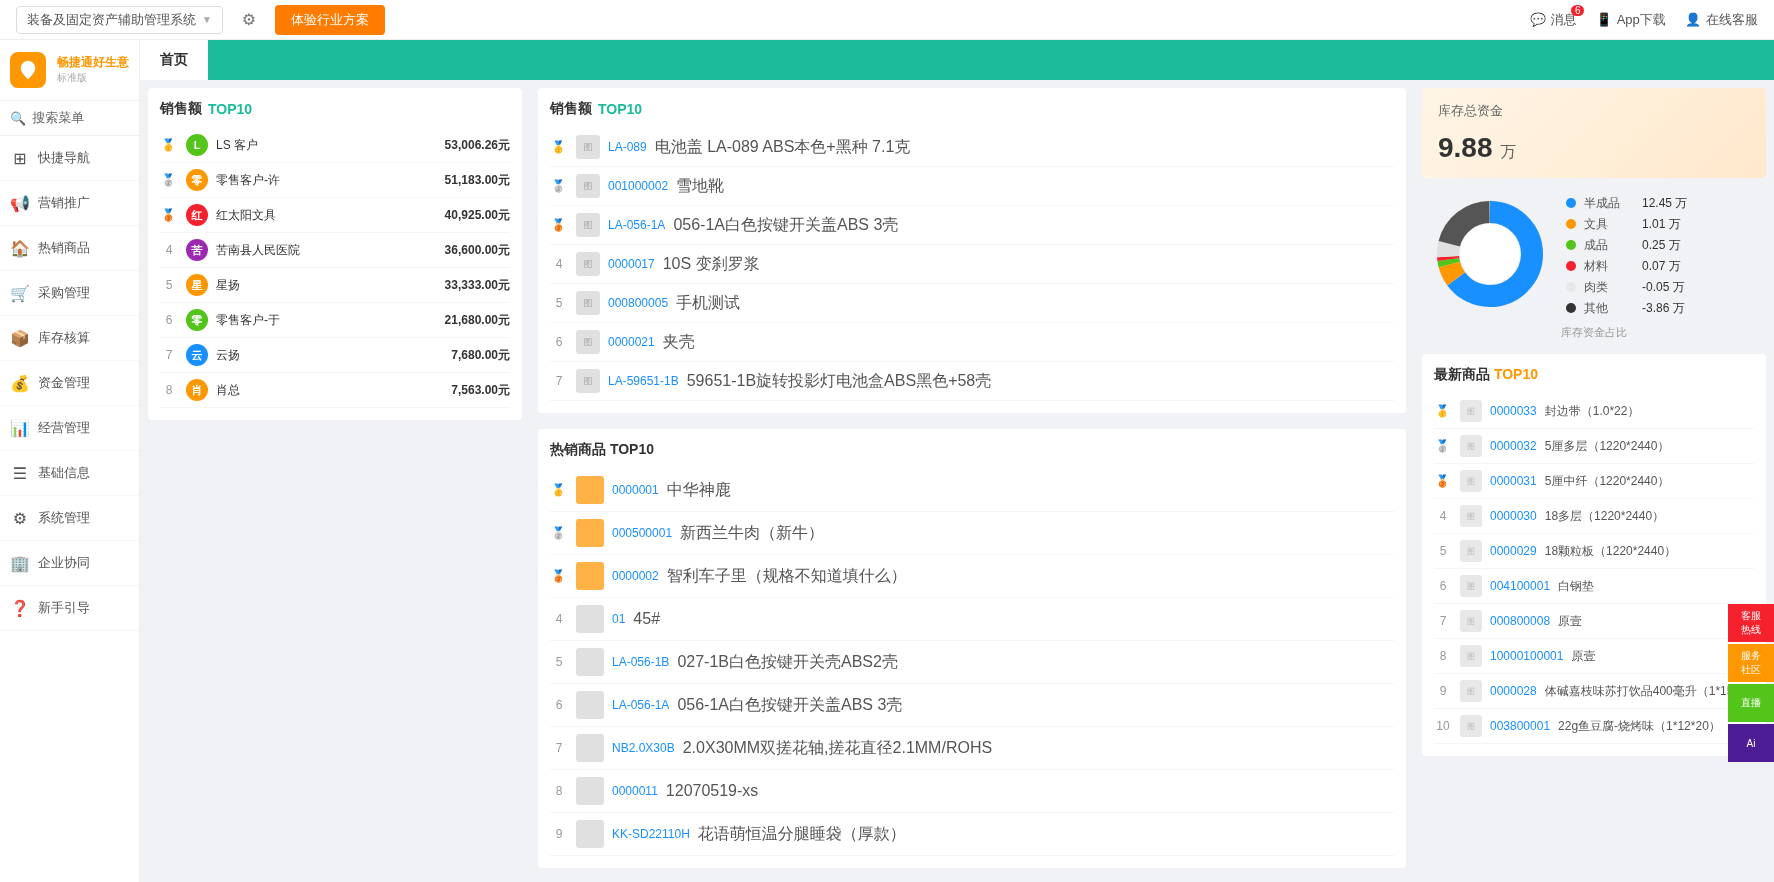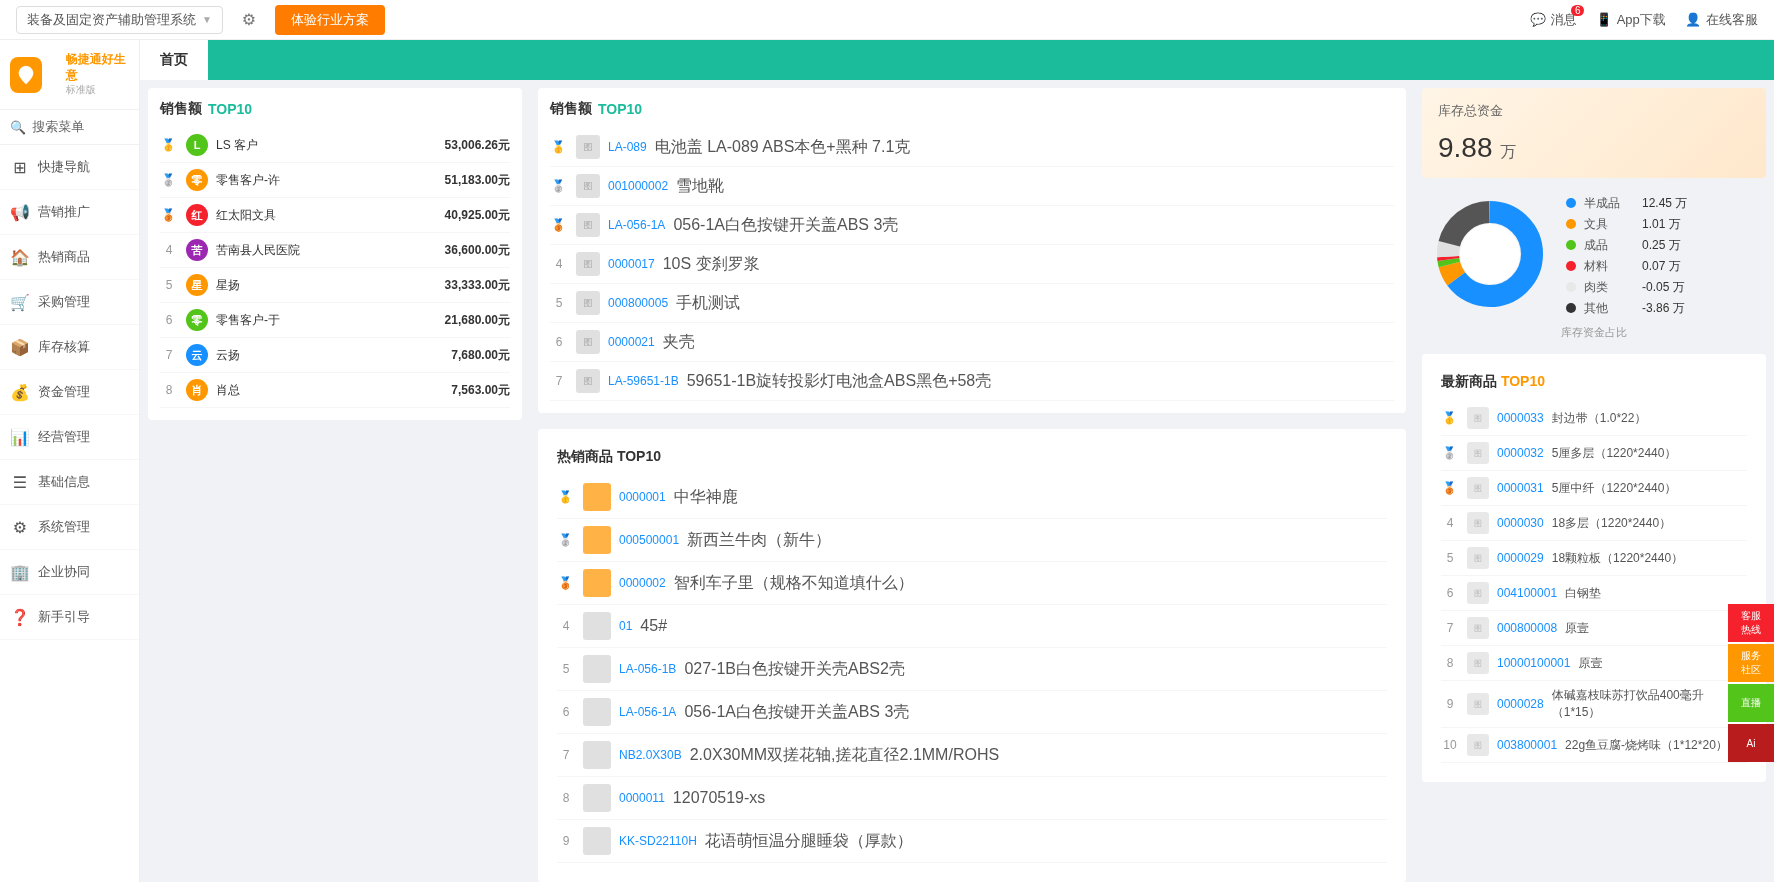--- a/index.html
+++ b/index.html
@@ -13,21 +13,21 @@
     .trial-btn { background: #ff7c00; color: #fff; border: none; border-radius: 4px; padding: 6px 16px; font-size: 13px; cursor: pointer; }
     .topbar-right { margin-left: auto; display: flex; align-items: center; gap: 20px; font-size: 13px; color: #555; }
     .topbar-right-item { display: flex; align-items: center; gap: 4px; cursor: pointer; position: relative; }
     .badge { background: #f5222d; color: #fff; border-radius: 10px; font-size: 10px; padding: 0 4px; position: absolute; top: -6px; right: -8px; }
 
     
     .main-layout { display: flex; flex: 1; overflow: hidden; }
 
     
     .sidebar { width: 140px; background: #fff; border-right: 1px solid #eee; display: flex; flex-direction: column; flex-shrink: 0; overflow-y: auto; }
-    .sidebar-logo { padding: 12px 10px; display: flex; align-items: center; gap: 24px; border-bottom: 1px solid #f0f0f0; }
+    .sidebar-logo { padding: 12px 10px; display: flex; align-items: center; gap: 11px; border-bottom: 1px solid #f0f0f0; }
     .logo-icon { width: 36px; height: 36px; background: #ff9800; border-radius: 8px; display: flex; align-items: center; justify-content: center; }
     .logo-icon svg { width: 22px; height: 22px; fill: #fff; }
     .logo-text { font-size: 12px; color: #ff9800; font-weight: bold; line-height: 1.3; }
     .logo-sub { font-size: 10px; color: #aaa; }
     .sidebar-search { padding: 8px 10px; display: flex; align-items: center; gap: 6px; cursor: pointer; color: #666; font-size: 13px; border-bottom: 1px solid #f0f0f0; }
     .sidebar-item { padding: 12px 10px; display: flex; align-items: center; gap: 8px; cursor: pointer; color: #555; font-size: 13px; border-bottom: 1px solid #f7f7f7; }
     .sidebar-item .icon { width: 20px; height: 20px; display: flex; align-items: center; justify-content: center; font-size: 16px; }
 
     
     .content { flex: 1; display: flex; flex-direction: column; overflow: hidden; }
@@ -71,21 +71,21 @@
     .donut-area { display: flex; align-items: center; gap: 16px; padding: 8px 16px; }
     .donut-svg { width: 120px; height: 120px; }
     .legend-list { display: flex; flex-direction: column; gap: 4px; }
     .legend-item { display: flex; align-items: center; gap: 8px; font-size: 12px; }
     .legend-dot { width: 10px; height: 10px; border-radius: 50%; flex-shrink: 0; }
     .legend-name { width: 50px; color: #555; }
     .legend-value { color: #333; font-weight: 500; }
     .inventory-label { font-size: 11px; color: #999; text-align: center; padding-bottom: 6px; margin: 0 16px; }
 
     
-    .top10-section { margin: 8px; background: #fff; border-radius: 4px; padding: 19px; }
+    .top10-section { margin: 8px; background: #fff; border-radius: 4px; padding: 12px; }
     .top10-title { font-size: 14px; font-weight: bold; color: #333; margin-bottom: 10px; }
     .top10-title .orange { color: #ff9800; }
     .new-product-row { display: flex; align-items: center; padding: 6px 0; border-bottom: 1px solid #f5f5f5; font-size: 12px; gap: 8px; }
     .np-rank { width: 18px; text-align: center; color: #999; }
     .np-rank.top1 { color: #ff9800; }
     .np-rank.top2 { color: #aaa; }
     .np-rank.top3 { color: #cd7f32; }
     .np-img { width: 22px; height: 22px; background: #e8e8e8; border-radius: 3px; flex-shrink: 0; display: flex; align-items: center; justify-content: center; color: #bbb; font-size: 8px; }
     .np-code { color: #1890ff; }
     .np-name { flex: 1; color: #555; }
@@ -372,21 +372,21 @@
   </div>
             </div>
         </div>
       </div>
 
       <div class="dashboard-right">
 
         <div class="inventory-total">
           <div style="font-size:13px;color:#666;margin-bottom:12px;">库存总资金</div>
           <div>
-            <span style="font-size:28px;font-weight:normal;color:#333;">9.88</span>
+            <span style="font-size:28px;font-weight:bold;color:#333;">9.88</span>
             <span style="font-size:16px;color:#666;margin-left:4px;">万</span>
           </div>
         </div>
 
         <div class="donut-area">
           <div>
             <svg class="donut-svg" viewBox="0 0 120 120">
 
               <circle cx="60" cy="60" r="42" fill="none" stroke="#e8e8e8" stroke-width="22"></circle>
 
@@ -509,14 +509,14 @@
       </div>
 
     </div>
   </div>
 </div>
 
 <div class="cs-float">
   <div class="cs-btn red" style="background:#f5222d;font-size:10px;color:#fff;writing-mode:horizontal-tb;text-align:center;">客服<br>热线</div>
   <div class="cs-btn" style="background:#ff9800;font-size:10px;color:#fff;text-align:center;">服务<br>社区</div>
   <div class="cs-btn" style="background:#52c41a;font-size:10px;color:#fff;text-align:center;">直播</div>
-  <div class="cs-btn" style="background:#b91c1c;font-size:10px;color:#fff;text-align:center;">Ai</div>
+  <div class="cs-btn" style="background:#4c1d95;font-size:10px;color:#fff;text-align:center;">Ai</div>
 </div>
 
 </body></html>

